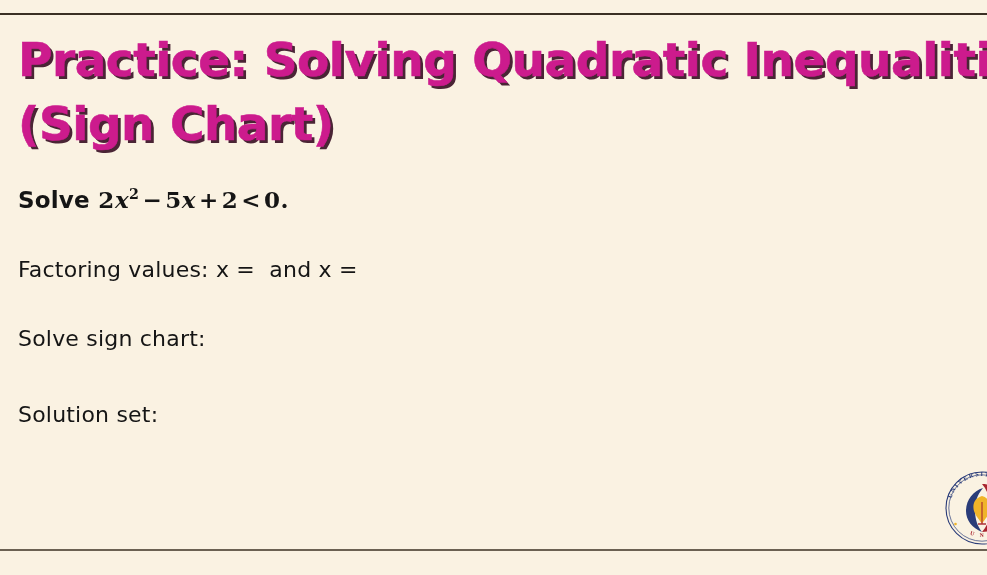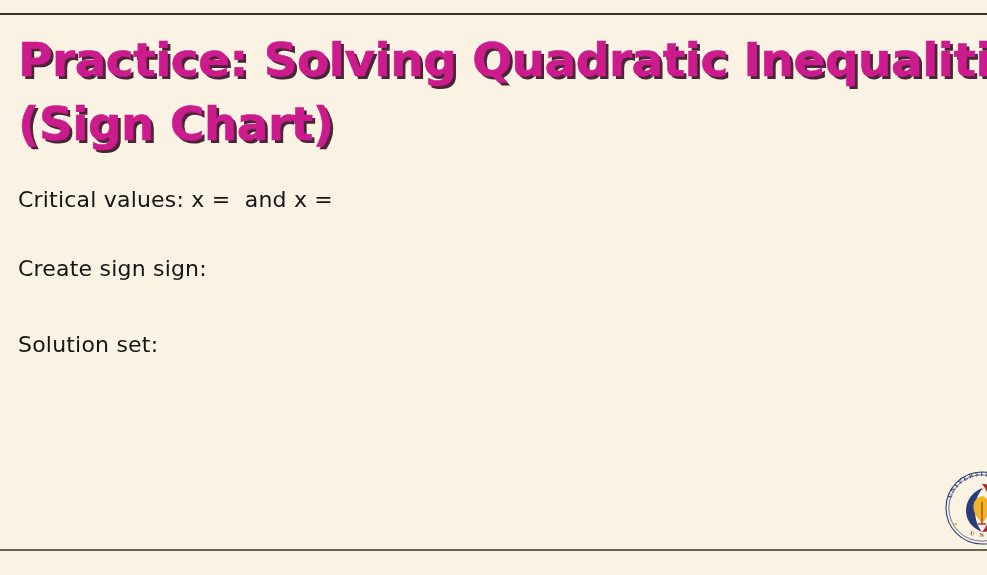--- a/index.html
+++ b/index.html
@@ -109,25 +109,26 @@
 
   <div class="rule rule-top"></div>
 
   <div class="title-block">
     <div class="title-line">Practice: Solving Quadratic Inequalities</div>
     <div class="title-line">(Sign Chart)</div>
   </div>
 
   <div class="body-block">
 
+    <div class="body-line"><span class="solve-label">Solve</span><span class="math"> <span>2</span><span class="var">x</span><sup>2</sup><span class="op">−</span><span>5</span><span class="var">x</span><span class="op">+</span><span>2</span><span class="op">&lt;</span><span>0.</span></span></div>
 
 
-    <div class="body-line">Critical values: x =  and x =</div>
+    <div class="body-line">Factoring values: x =  and x =</div>
 
-    <div class="body-line">Create sign sign:</div>
+    <div class="body-line">Solve sign chart:</div>
 
     <div class="body-line">Solution set:</div>
 
   </div>
 
   <div class="logo">
     <svg viewBox="0 0 80 80" width="80" height="80" aria-hidden="true">
       <defs>
         <path id="arcUpper" d="M 8,40 A 32,32 0 0 1 72,40" fill="none"></path>
         <path id="arcLower" d="M 11,40 A 29,29 0 0 0 69,40" fill="none"></path>

